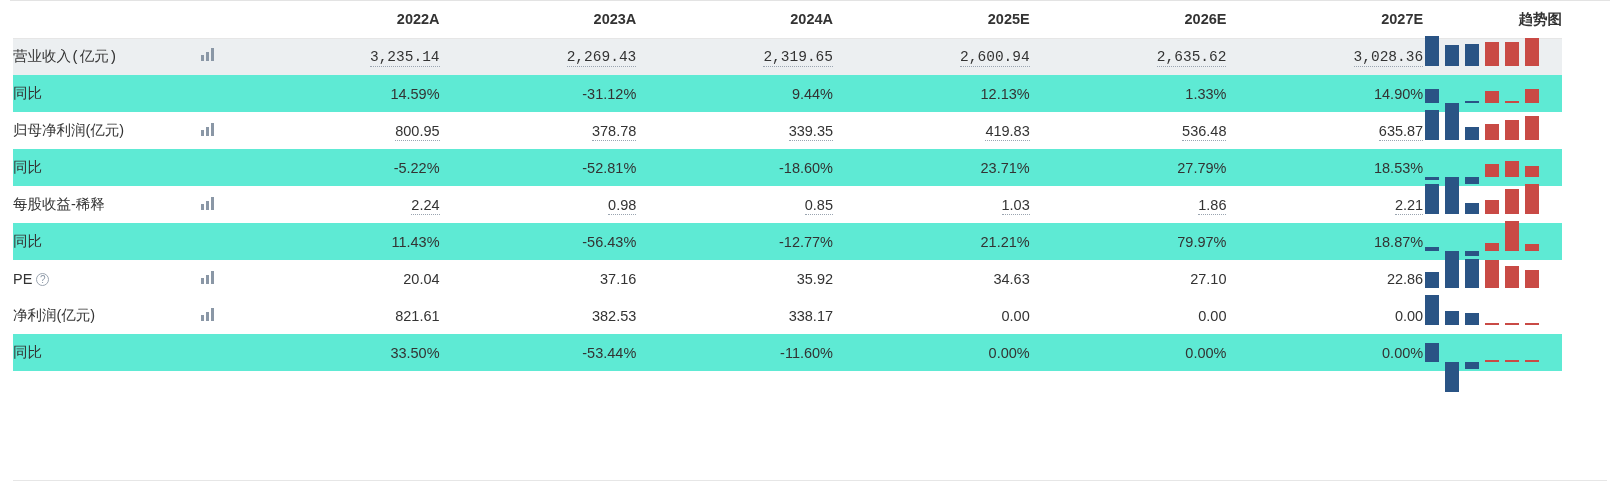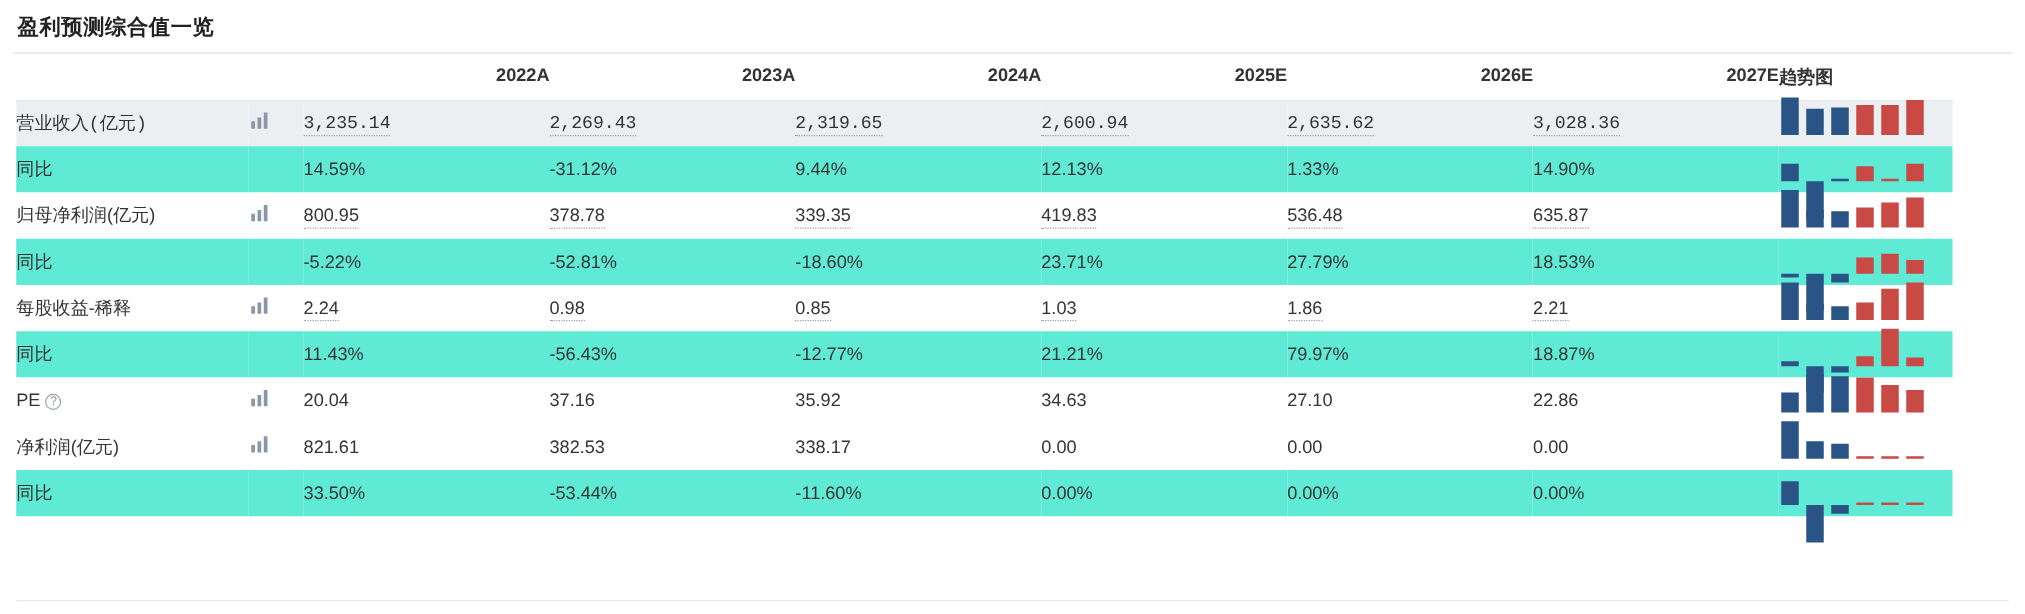--- a/index.html
+++ b/index.html
@@ -47,37 +47,38 @@
     padding-right: 16px;
     height: 38px;
     border-bottom: 1px solid #e6e6e6;
     font-size: 14.5px;
   }
   th.hdr-label {
     text-align: left;
     padding-left: 10px;
   }
   th.hdr-trend {
-    text-align: left;
+    text-align: right;
     padding-left: 10px;
     padding-right: 0;
     margin-left: 40px;
   }
   td.label {
     text-align: left;
     padding-left: 10px;
     color: #333333;
     white-space: nowrap;
   }
   td.icon-cell {
     text-align: left;
     padding: 0;
     width: 42px;
   }
   td.num {
+    text-align: right;
     padding-right: 16px;
     color: #333333;
     font-variant-numeric: tabular-nums;
     margin-top: 13px;
   }
   td.num span.dotted {
     border-bottom: 1px dotted #9aa4b0;
     padding-bottom: 1px;
   }
   td.trend {
@@ -137,21 +138,20 @@
     bottom: 10px;
     height: 1px;
     background: #e6e6e6;
   }
 </style>
 </head>
 <body>
 
 <div id="root">
 
-  <div class="page-title">盈利预测综合值一览</div>
   <div class="title-underline"></div>
 
   <table class="fin">
     <thead>
       <tr>
         <th class="hdr hdr-label" style="width:180px;"></th>
         <th class="hdr" style="width:42px;"></th>
         <th class="hdr" style="width:190px;">2022A</th>
         <th class="hdr" style="width:190px;">2023A</th>
         <th class="hdr" style="width:190px;">2024A</th>

